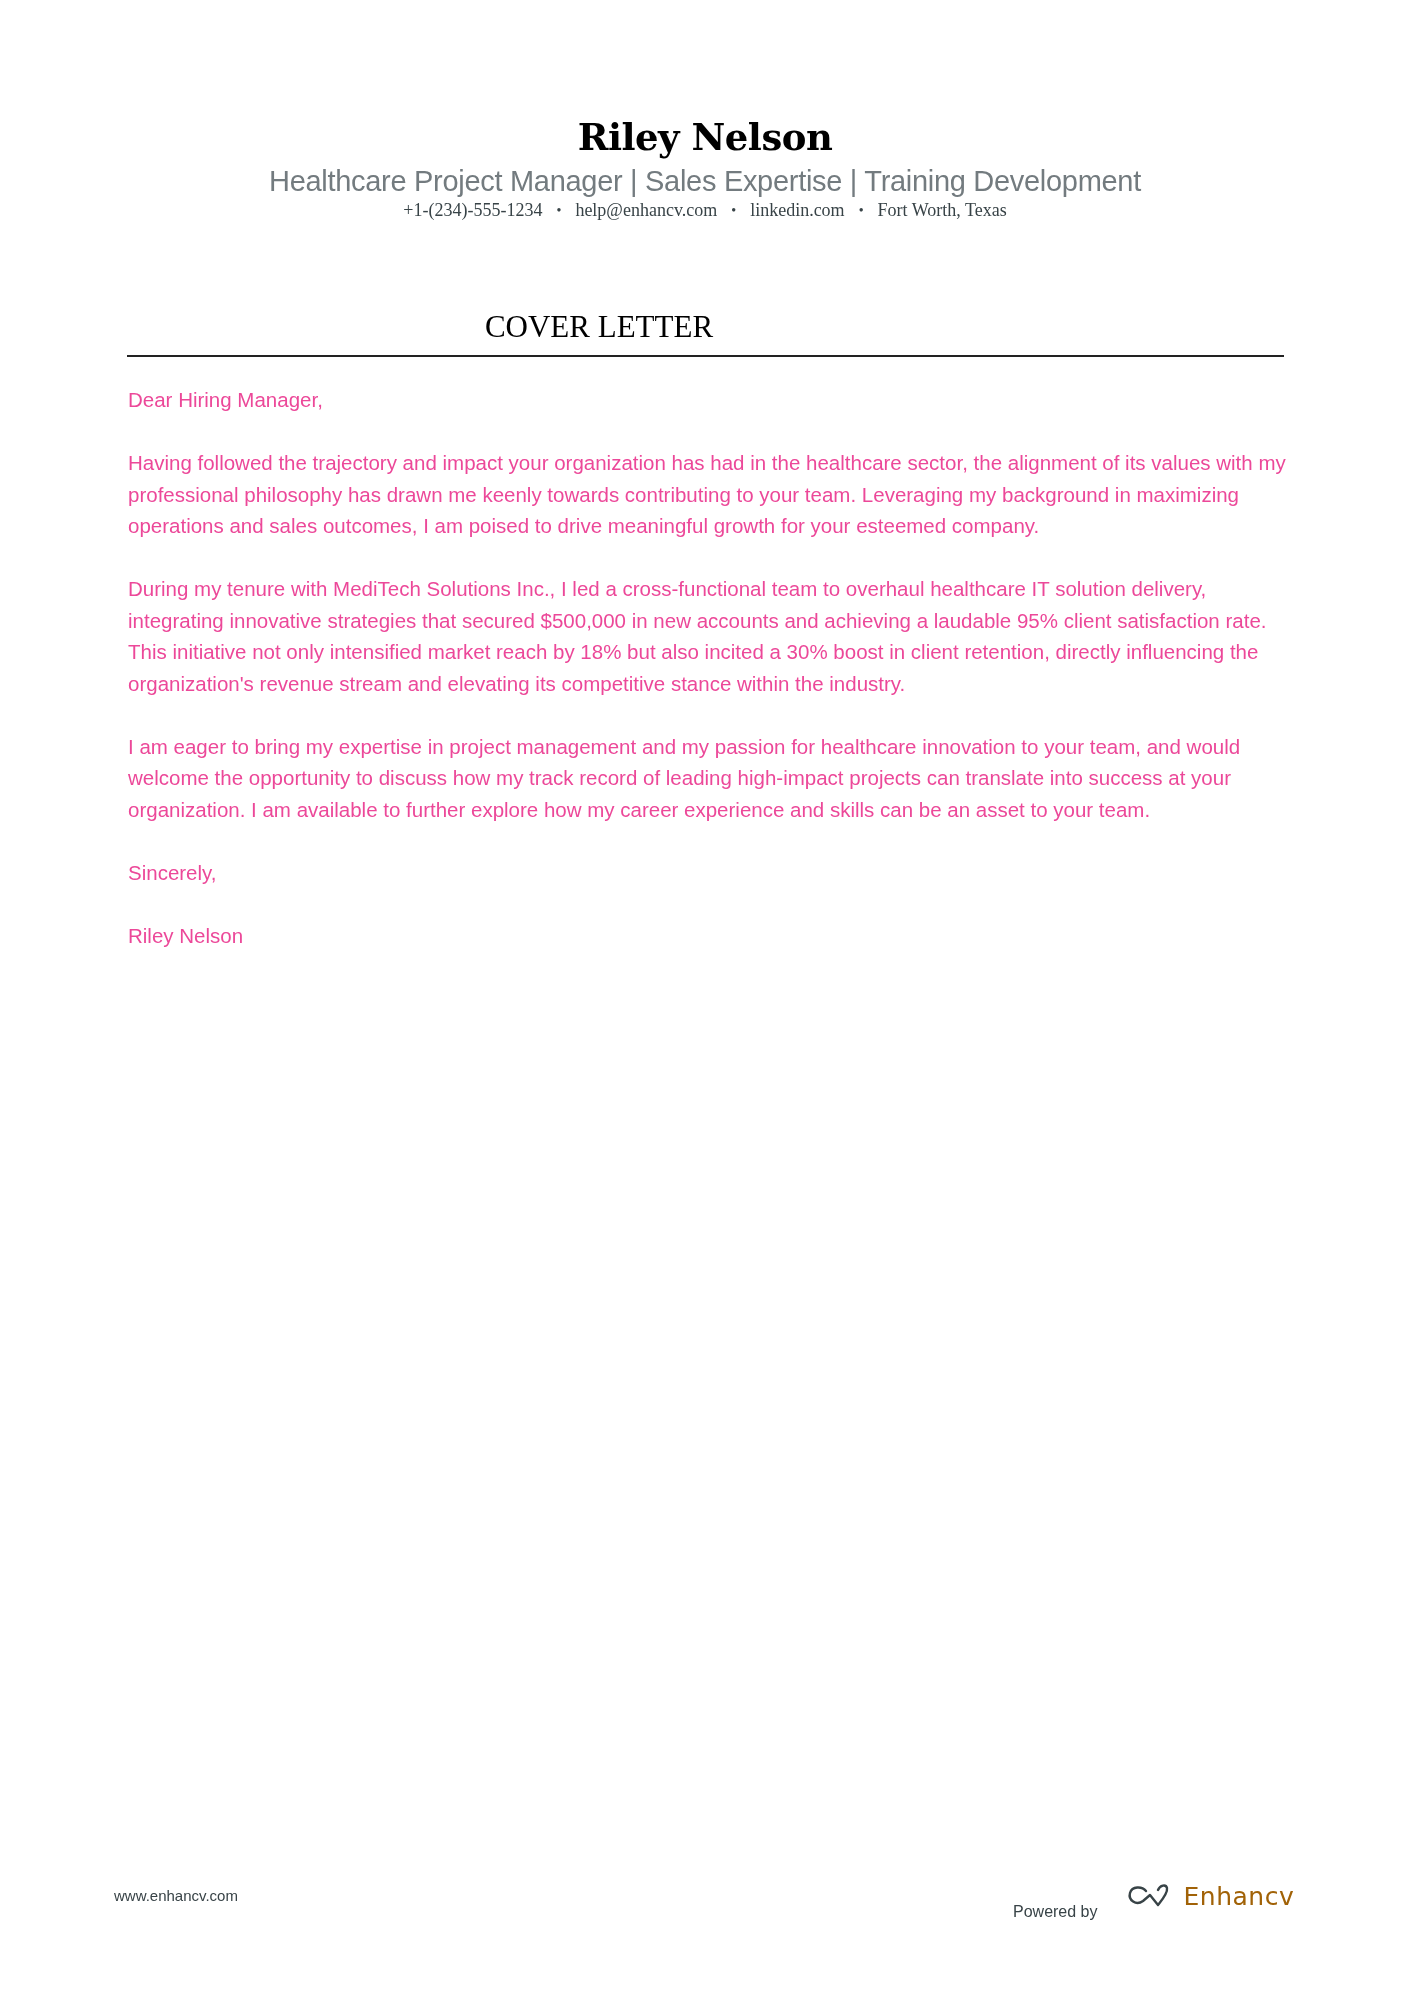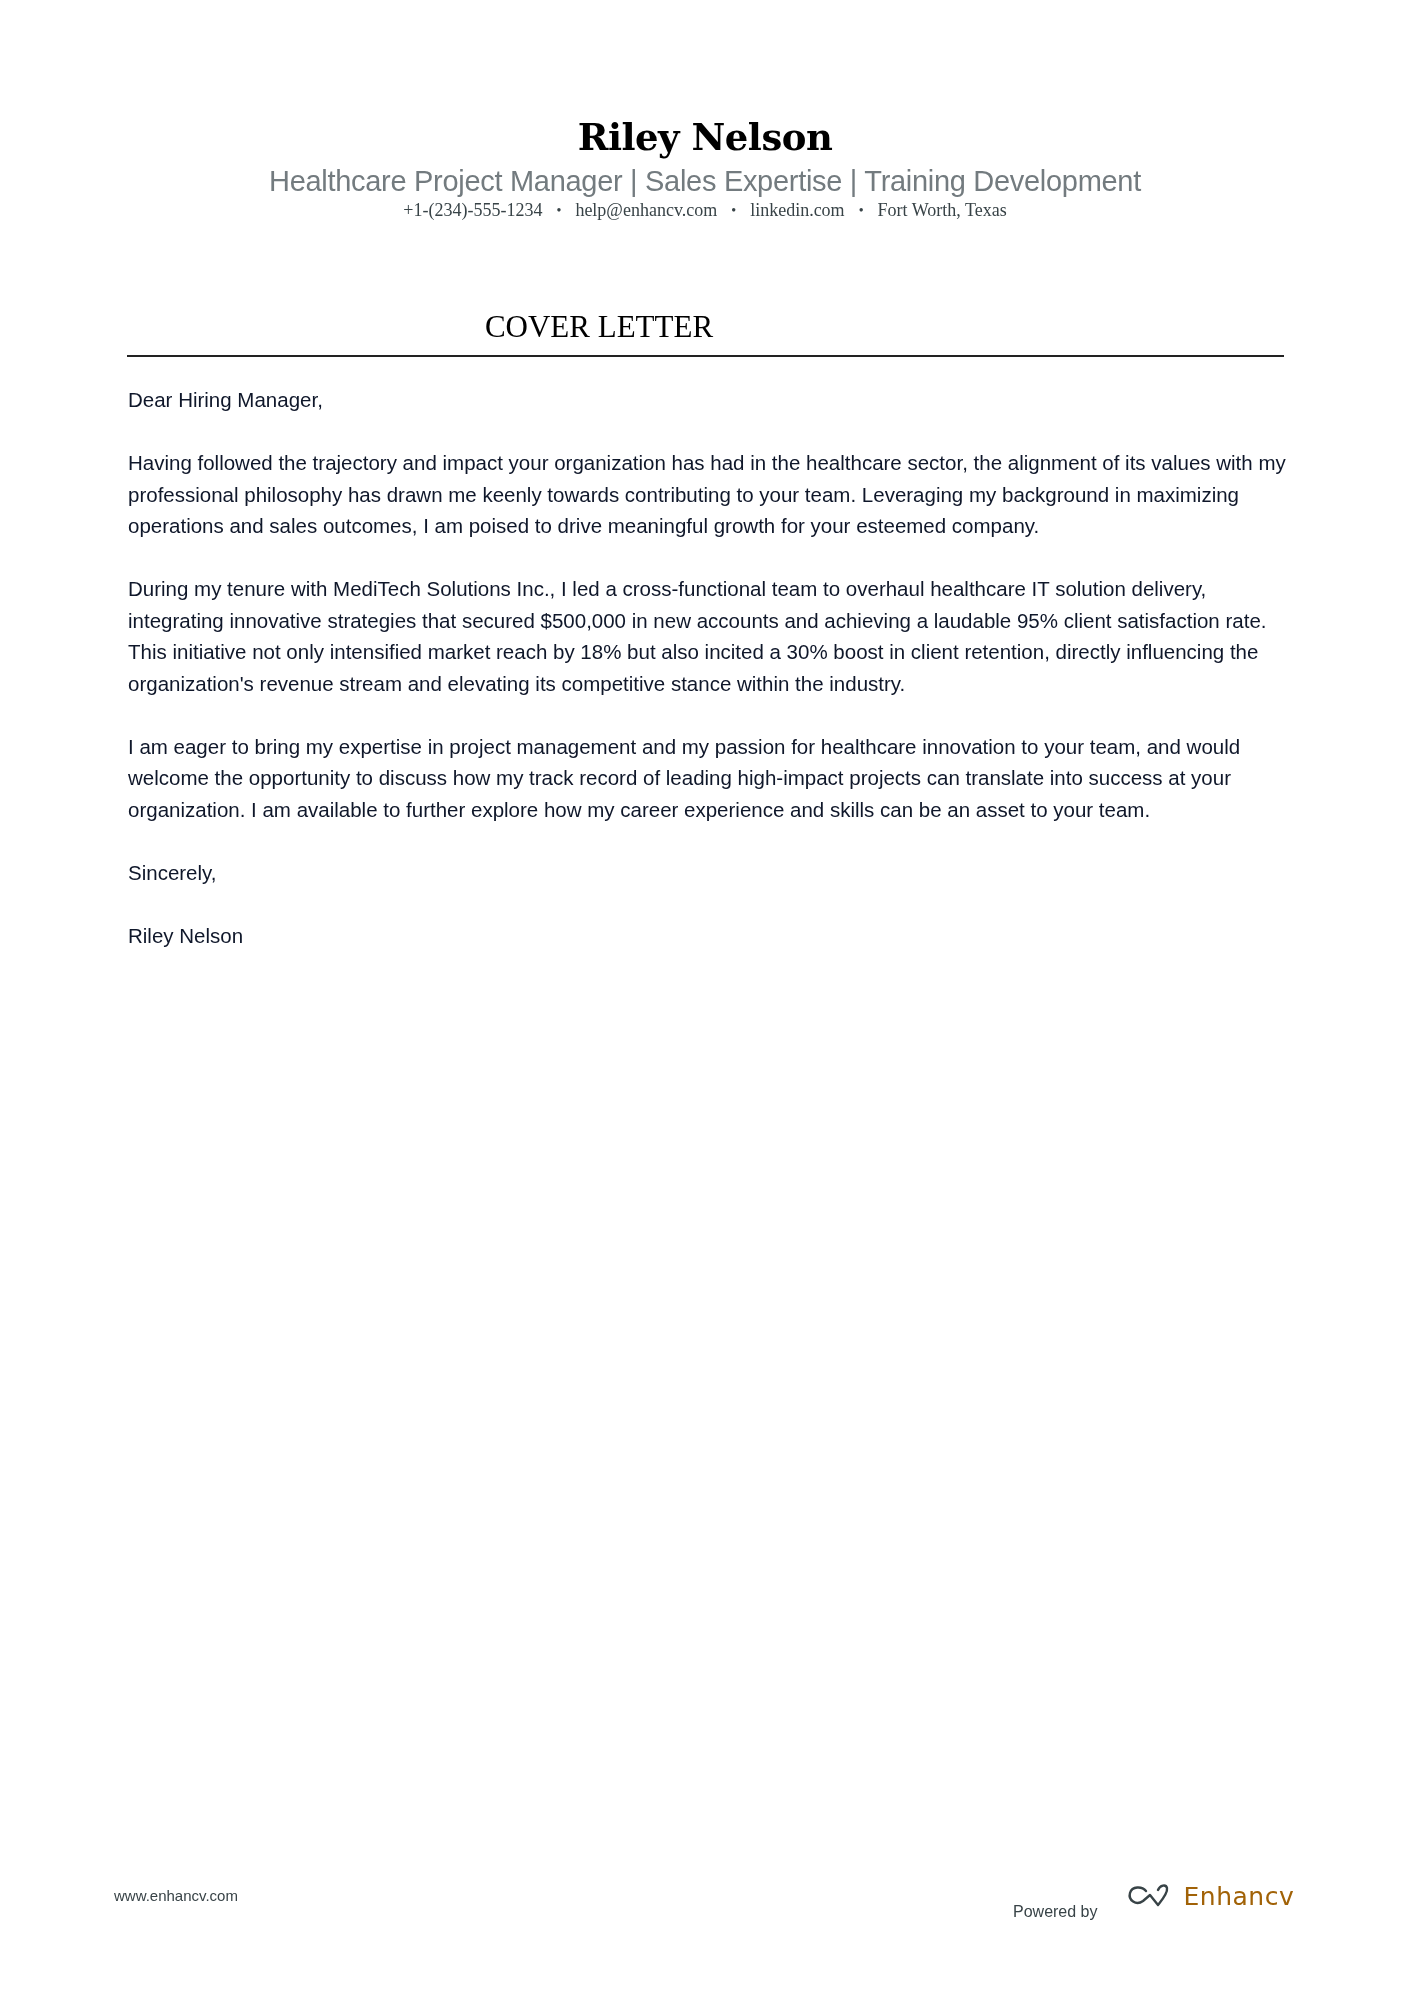--- a/index.html
+++ b/index.html
@@ -81,21 +81,21 @@
       background: #222222;
     }
     .body-text {
       position: absolute;
       top: 384px;
       left: 128px;
       width: 1160px;
       font-family: "Liberation Sans", sans-serif;
       font-size: 20.5px;
       line-height: 31.5px;
-      color: #0f172a;
+      color: #ec4899;
     }
     .body-text p {
       margin: 0 0 31.5px 0;
     }
     .footer-left {
       position: absolute;
       top: 1886px;
       left: 114px;
       font-family: "Liberation Sans", sans-serif;
       font-size: 15px;

